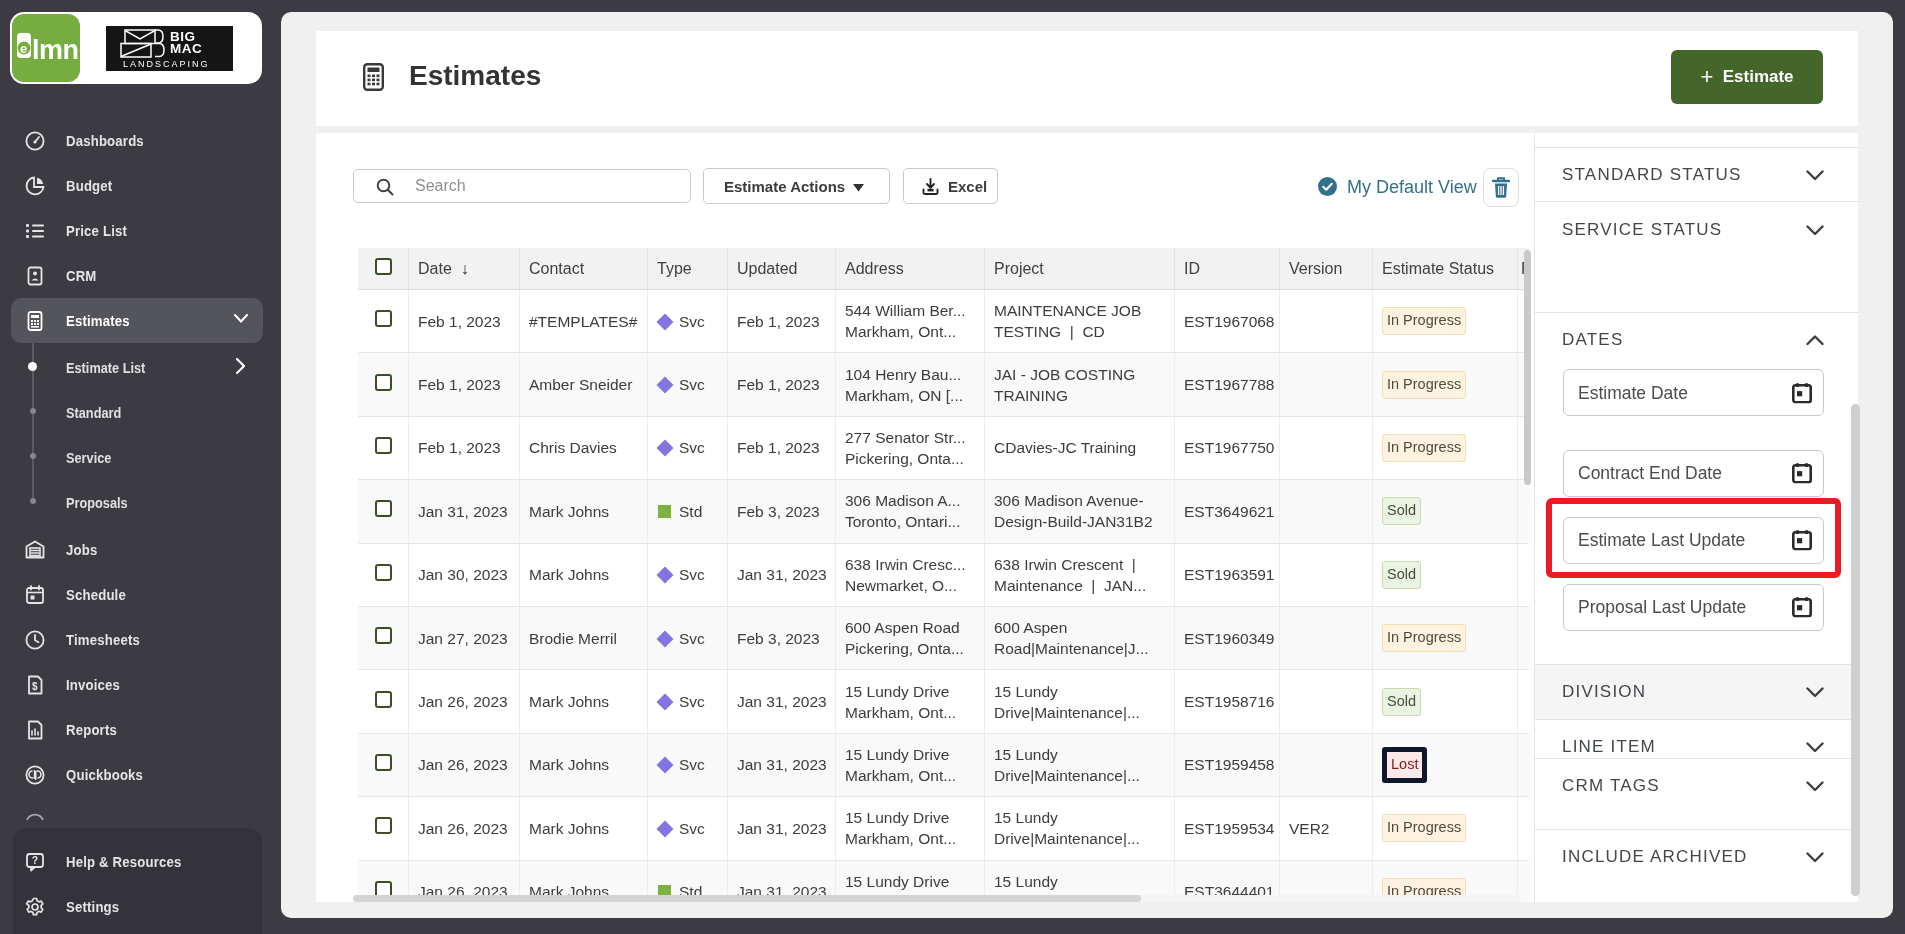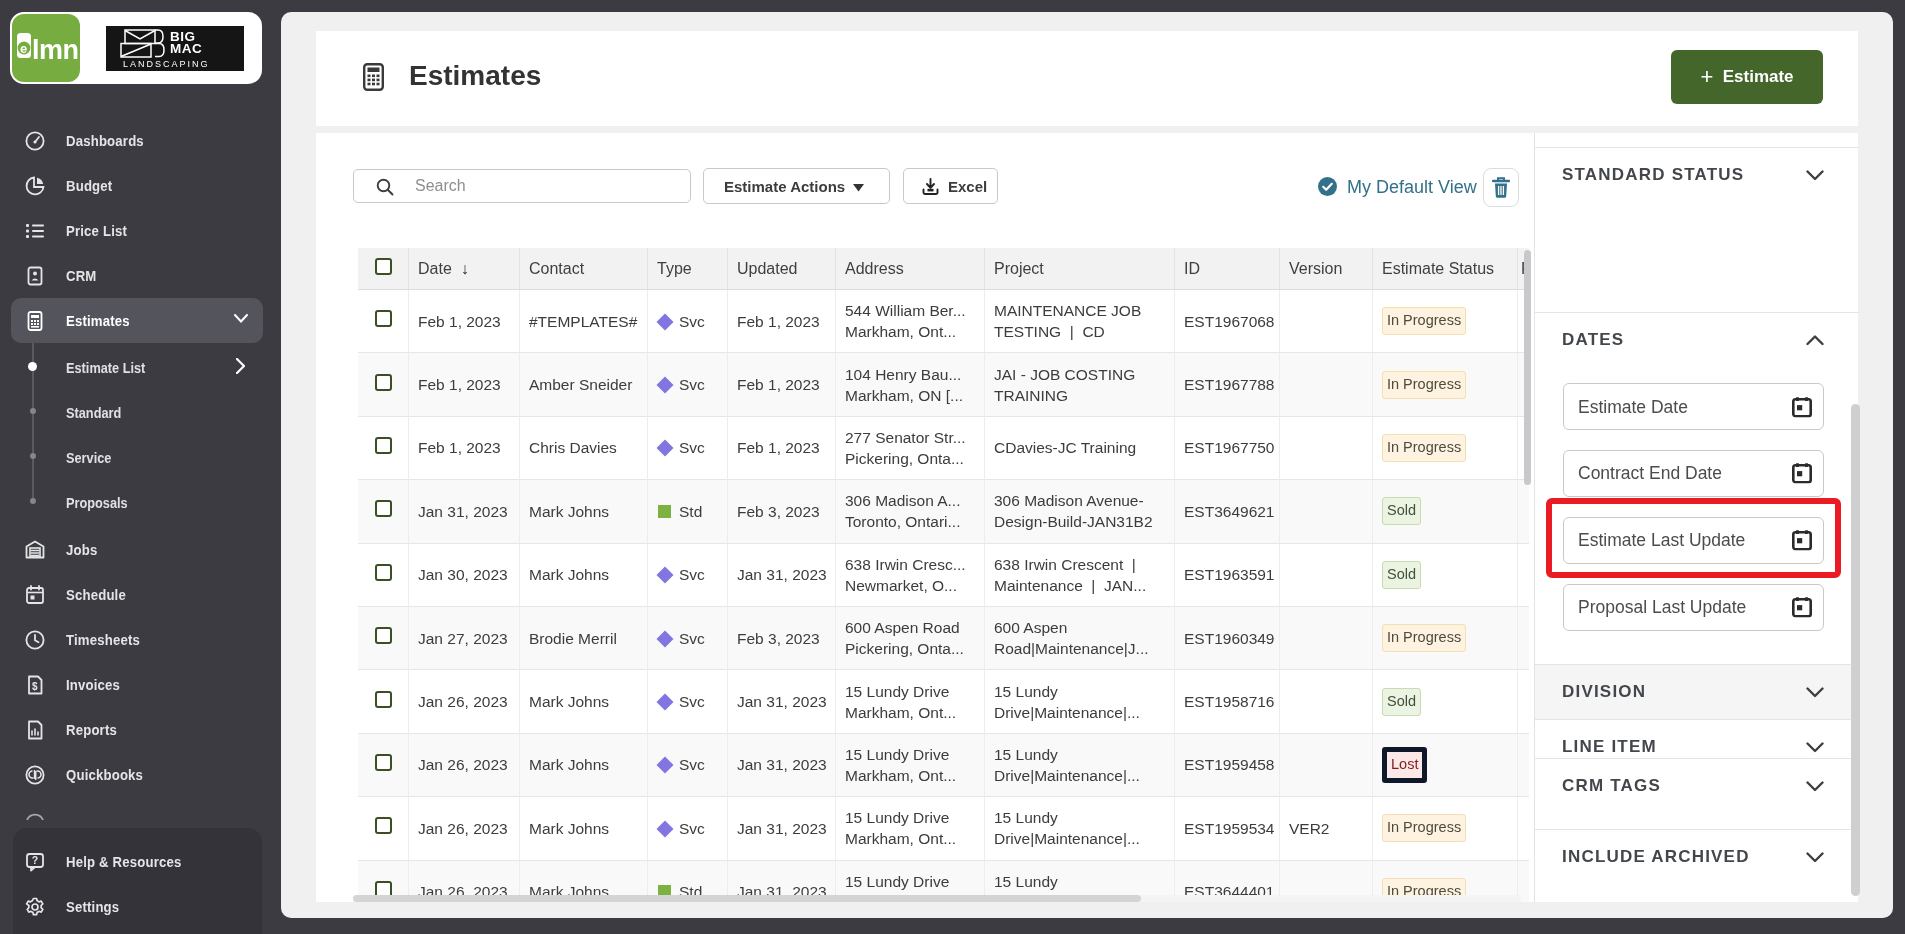--- a/index.html
+++ b/index.html
@@ -3,21 +3,21 @@
 <meta charset="utf-8">
 <style>
   * { margin:0; padding:0; box-sizing:border-box; }
   html,body { width:1905px; height:934px; overflow:hidden; }
   body { background:#3b3b41; font-family:"Liberation Sans", sans-serif; position:relative; }
   .abs { position:absolute; }
   
   #sidebar { position:absolute; left:0; top:0; width:281px; height:934px; background:#3b3b41; }
   .logo-card { position:absolute; left:10px; top:12px; width:252px; height:72px; background:#fff; border-radius:14px; }
   .logo-green { position:absolute; left:2px; top:2px; width:68px; height:68px; background:#77ac40; border-radius:12px; }
-  .bigmac { position:absolute; left:96px; top:14px; width:138px; height:45px; background:#151515; }
+  .bigmac { position:absolute; left:96px; top:14px; width:127px; height:45px; background:#151515; }
   .nav-item { position:absolute; left:0; width:281px; height:45px; }
   .nav-item .ico { position:absolute; left:25px; top:50%; transform:translateY(-50%); width:20px; height:20px; }
   .nav-item .lbl { position:absolute; left:66px; top:50%; transform:translateY(-50%) scaleX(0.85); transform-origin:left center; color:#e4e5e7; font-size:15.5px; font-weight:700; letter-spacing:.2px; }
   .active-bg { position:absolute; left:11px; top:298px; width:252px; height:45px; background:#54545c; border-radius:10px; }
   .sub-item { position:absolute; left:0; width:281px; height:45px; }
   .sub-item .lbl { position:absolute; left:66px; top:50%; transform:translateY(-50%) scaleX(0.85); transform-origin:left center; color:#dfe0e3; font-size:15px; font-weight:700; }
   .rail { position:absolute; left:32px; width:2px; background:#5a5a60; }
   .dot { position:absolute; border-radius:50%; }
   .bottom-panel { position:absolute; left:13px; top:828px; width:249px; height:106px; background:#333339; border-radius:14px 14px 0 0; }
   .nav-item.bp .ico { left:12px; }
@@ -40,21 +40,21 @@
   .pill { display:inline-block; font-size:14.5px; padding:2px 4px 3px 4px; border-radius:3px; }
   .pill.prog { background:#fdf3e0; border:1px solid #f3dfb2; color:#4f4a3f; }
   .pill.sold { background:#ebf3e2; border:1px solid #c8dcae; color:#44503a; }
   .pill.lost { background:#fbe9e9; border:5px solid #0f172a; color:#7f1d1d; }
   .cb { display:inline-block; width:17px; height:17px; border:2px solid #3a4f24; border-radius:3px; background:#fff; }
   .dia { display:inline-block; width:12px; height:12px; background:#8175e1; transform:rotate(45deg); margin:0 8px 0 2px; vertical-align:-1px; }
   .sq { display:inline-block; width:13px; height:13px; background:#7cb23f; margin:0 8px 0 1px; vertical-align:-1px; }
   
   #fpanel { position:absolute; left:1218px; top:0; width:324px; height:769px; background:#fff; border-left:1px solid #e3e3e3; }
   .fsec { position:absolute; left:0; width:324px; height:55px; border-top:1px solid #e4e4e4; }
-  .fsec .t { position:absolute; left:27px; top:50%; transform:translateY(-50%); font-size:17px; font-weight:700; letter-spacing:1.2px; color:#43474c; }
+  .fsec .t { position:absolute; left:27px; top:50%; transform:translateY(-50%); font-size:17px; font-weight:400; letter-spacing:1.2px; color:#43474c; }
   .chev { position:absolute; right:35px; top:50%; }
   .dfield { position:absolute; left:28px; width:261px; height:47px; border:1px solid #c9c9c9; border-radius:6px; background:#fff; }
   .dfield .lb { position:absolute; left:14px; top:50%; transform:translateY(-50%); font-size:17.5px; color:#4c4c4c; }
   .dfield svg { position:absolute; right:11px; top:50%; transform:translateY(-50%); }
   .redbox { position:absolute; left:1265px; top:486px; width:295px; height:80px; border:6px solid #ea1b23; border-radius:6px; }
   .sbar { position:absolute; background:#c9c9cb; border-radius:5px; }
 </style>
 </head>
 <body>
 <div id="sidebar">
@@ -513,27 +513,33 @@
     <div class="abs" style="left:37px;top:762px;width:1168px;height:7px;background:#f4f4f4;border-radius:4px;"></div>
     <div class="sbar" style="left:37px;top:762px;width:788px;height:7px;background:#d4d4d6;"></div>
 
     <div id="fpanel">
       <div class="fsec" style="top:14px;height:54px;">
           <span class="t">STANDARD STATUS</span>
         <svg class="chev" style="margin-top:-5px;" width="18" height="11" viewBox="0 0 18 11">
             <path d="M1.5 1.5 L9 9 L16.5 1.5" fill="none" stroke="#3c4043" stroke-width="2.4" stroke-linecap="round" stroke-linejoin="round"></path>
           </svg>
         </div>
+      <div class="fsec" style="top:68px;height:56px;">
+          <span class="t">SERVICE STATUS</span>
+        <svg class="chev" style="margin-top:-5px;" width="18" height="11" viewBox="0 0 18 11">
+            <path d="M1.5 1.5 L9 9 L16.5 1.5" fill="none" stroke="#3c4043" stroke-width="2.4" stroke-linecap="round" stroke-linejoin="round"></path>
+          </svg>
+        </div>
       <div class="fsec" style="top:179px;height:55px;">
           <span class="t">DATES</span>
         <svg class="chev" style="margin-top:-5px;" width="18" height="11" viewBox="0 0 18 11">
             <path d="M1.5 9 L9 1.5 L16.5 9" fill="none" stroke="#3c4043" stroke-width="2.4" stroke-linecap="round" stroke-linejoin="round"></path>
           </svg>
         </div>
-      <div class="dfield" style="top:250px;">
+      <div class="dfield" style="top:236px;">
           <span class="lb">Estimate Date</span>
         <svg width="20" height="21" viewBox="0 0 20 21">
             <rect x="1.3" y="2.8" width="17.4" height="16.9" rx="2.2" fill="none" stroke="#2b2b2b" stroke-width="2.6"></rect>
             <path d="M5.5 0.8 V4.4 M14.5 0.8 V4.4" stroke="#2b2b2b" stroke-width="2.8"></path>
             <rect x="5" y="8.6" width="5.2" height="5.2" fill="#2b2b2b"></rect>
           </svg>
         </div>
       <div class="dfield" style="top:383.5px;">
           <span class="lb">Estimate Last Update</span>
         <svg width="20" height="21" viewBox="0 0 20 21">

